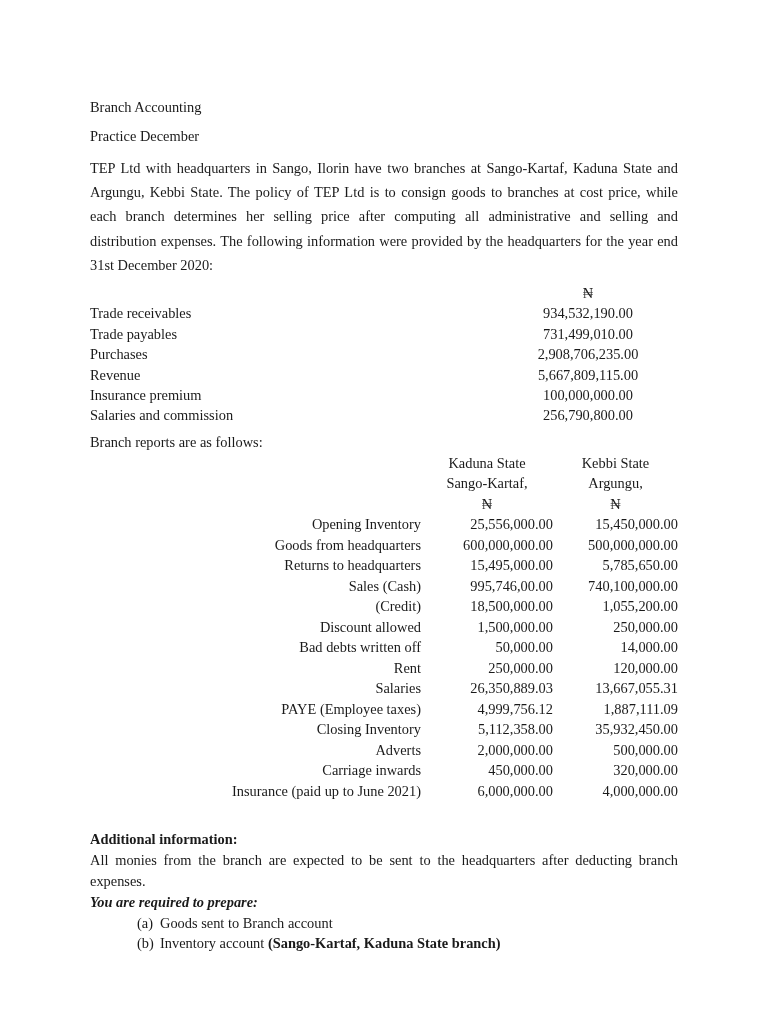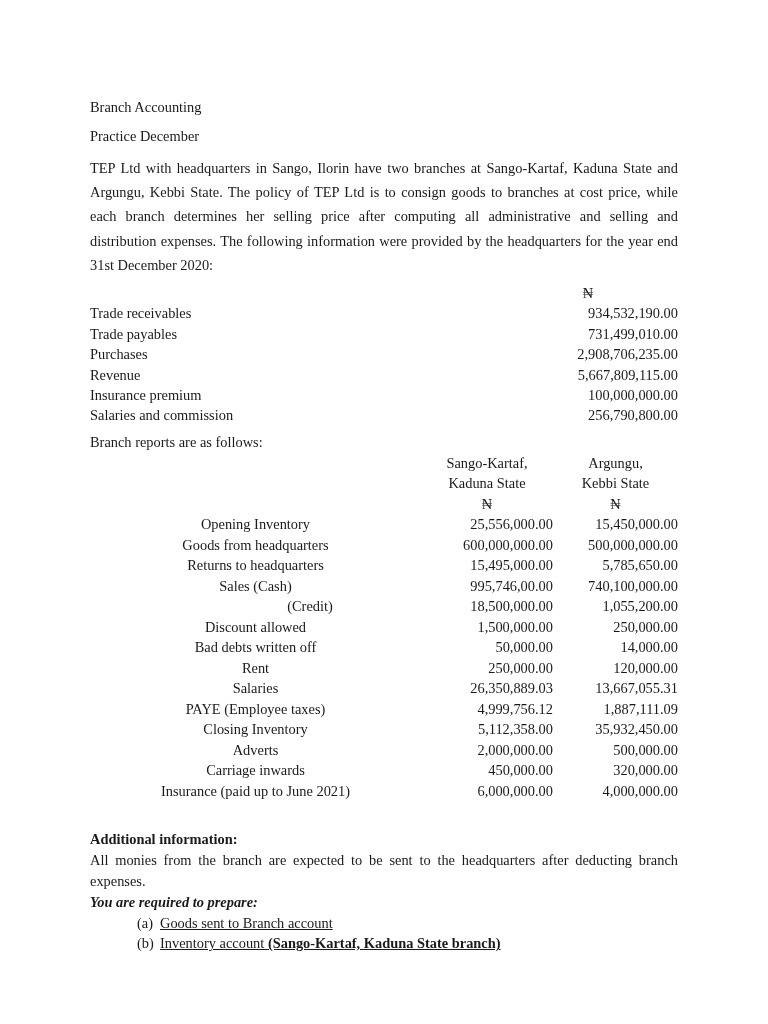--- a/index.html
+++ b/index.html
@@ -57,21 +57,21 @@
     border: 0;
     line-height: 20.4px;
     font-weight: normal;
     vertical-align: bottom;
   }
   .hq-label {
     text-align: left;
     padding-left: 101px;
   }
   .hq-amount {
-    text-align: right;
+    text-align: center;
     width: 180px;
     padding-right: 10px;
     white-space: nowrap;
   }
   .hq-currency {
     text-align: center;
     font-weight: bold;
     padding-right: 10px;
     line-height: 22px;
   }
@@ -84,21 +84,21 @@
     font-size: 14.4px;
   }
   .branch-table td, .branch-table th {
     padding: 0;
     border: 0;
     line-height: 20.5px;
     vertical-align: bottom;
     font-weight: normal;
   }
   .b-label {
-    text-align: center;
+    text-align: right;
     padding-left: 71px;
     white-space: nowrap;
     margin-left: 46px;
   }
   .b-label.sub {
     padding-left: 109px;
   }
   .b-col1 {
     text-align: right;
     width: 132px;
@@ -130,21 +130,20 @@
     margin: 0;
     padding: 0;
     list-style: none;
   }
   .req-item {
     font-size: 14.4px;
     line-height: 20.8px;
     padding-left: 47px;
     text-indent: 0;
     white-space: nowrap;
-    text-decoration: underline;
   }
   .req-marker {
     display: inline-block;
     width: 23px;
   }
 </style>
 </head>
 <body>
 
 <div class="page">
@@ -192,27 +191,27 @@
         </tr>
       </tbody>
     </table>
 
     <p class="doc-line" style="line-height:21px;margin-top:6px">Branch reports are as follows:</p>
 
     <table class="branch-table">
       <thead>
         <tr>
           <td class="b-label"></td>
+          <td class="b-col1 b-head">Kaduna State</td>
+          <td class="b-col2 b-head">Kebbi State</td>
+        </tr>
+        <tr>
+          <td class="b-label"></td>
           <td class="b-col1 b-head">Sango-Kartaf,</td>
           <td class="b-col2 b-head">Argungu,</td>
-        </tr>
-        <tr>
-          <td class="b-label"></td>
-          <td class="b-col1 b-head">Kaduna State</td>
-          <td class="b-col2 b-head">Kebbi State</td>
         </tr>
         <tr>
           <td class="b-label"></td>
           <td class="b-col1 b-cur">₦</td>
           <td class="b-col2 b-cur">₦</td>
         </tr>
       </thead>
       <tbody>
         <tr>
           <td class="b-label">Opening Inventory</td>

